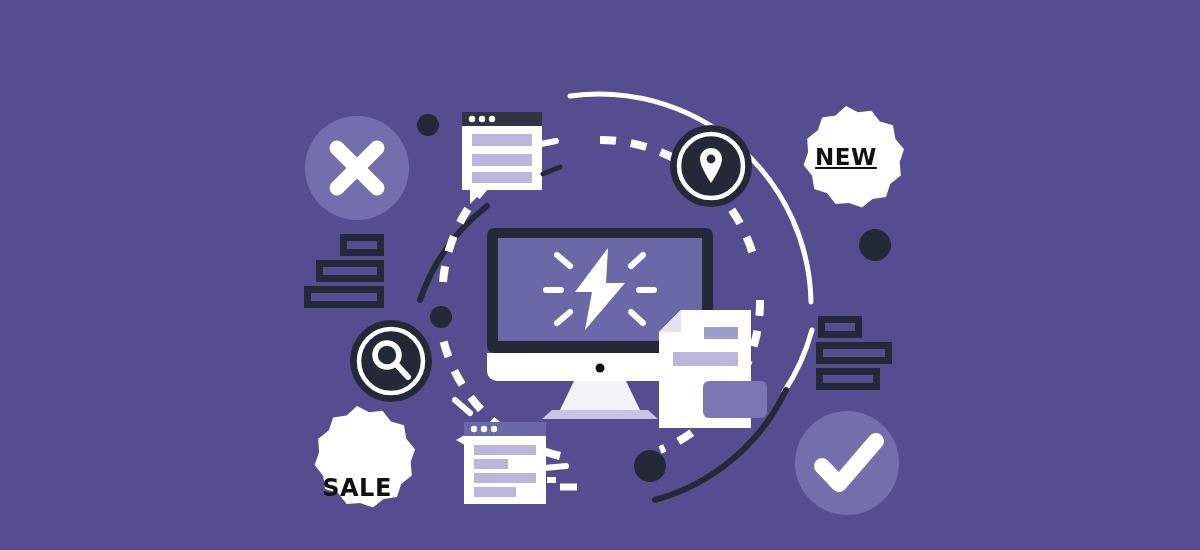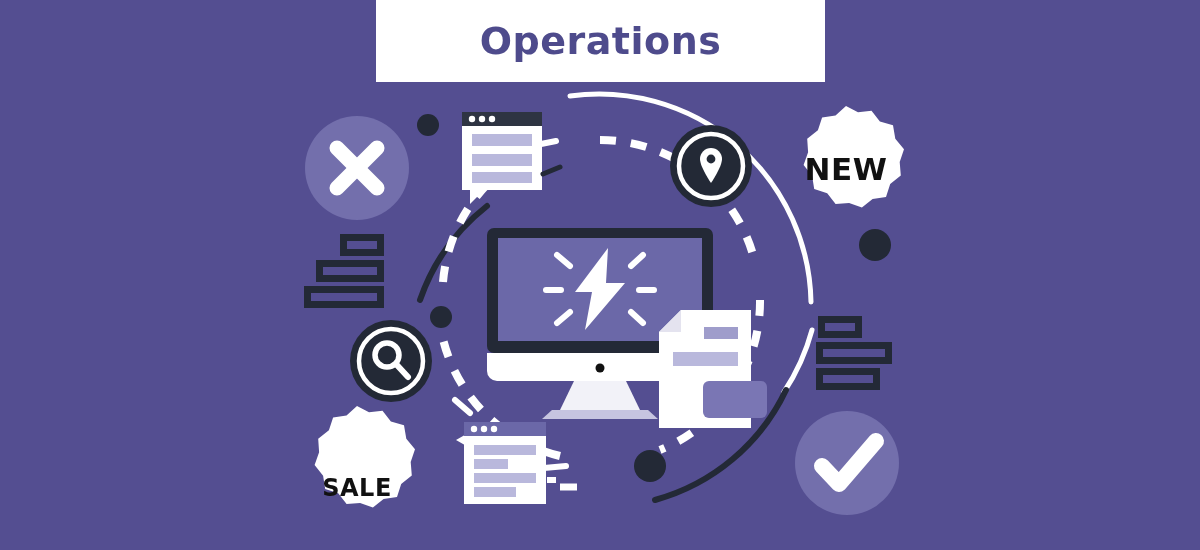--- a/index.html
+++ b/index.html
@@ -52,24 +52,25 @@
   .badge-label {
     position: absolute;
     font-family: "DejaVu Sans", sans-serif;
     font-weight: bold;
     color: #111111;
     z-index: 30;
     white-space: nowrap;
   }
   #badge-new-label {
     left: 846px;
-    top: 169px;
+    top: 157px;
     transform: translate(-50%, -50%);
-    font-size: 31px;
+    font-size: 23px;
     letter-spacing: 0.5px;
+    text-decoration: underline;
   }
   #badge-sale-label {
     left: 357px;
     top: 464px;
     transform: translate(-50%, -50%);
     font-size: 24px;
     letter-spacing: 0.5px;
     margin-top: 24px;
   }
 </style>
@@ -246,17 +247,14 @@
         L 383.6 499.0 L 372.9 507.5 L 360.1 503.0 L 346.6 503.9 L 338.2 493.2
         L 325.2 489.1 L 323.1 475.7 L 314.6 465.0 L 319.1 452.2 L 318.2 438.7
         L 328.9 430.3 L 333.1 417.4 L 346.5 415.4 Z"></path>
     </g>
 
   </svg>
 
   <div class="badge-label" id="badge-new-label">NEW</div>
   <div class="badge-label" id="badge-sale-label">SALE</div>
 
-  <div id="title-banner">
-    <span id="title-text">Operations</span>
-  </div>
 
 </div>
 
 </body></html>

